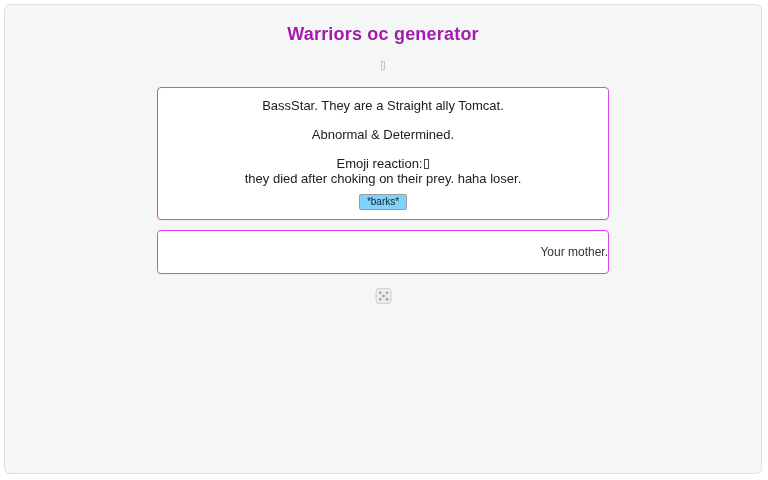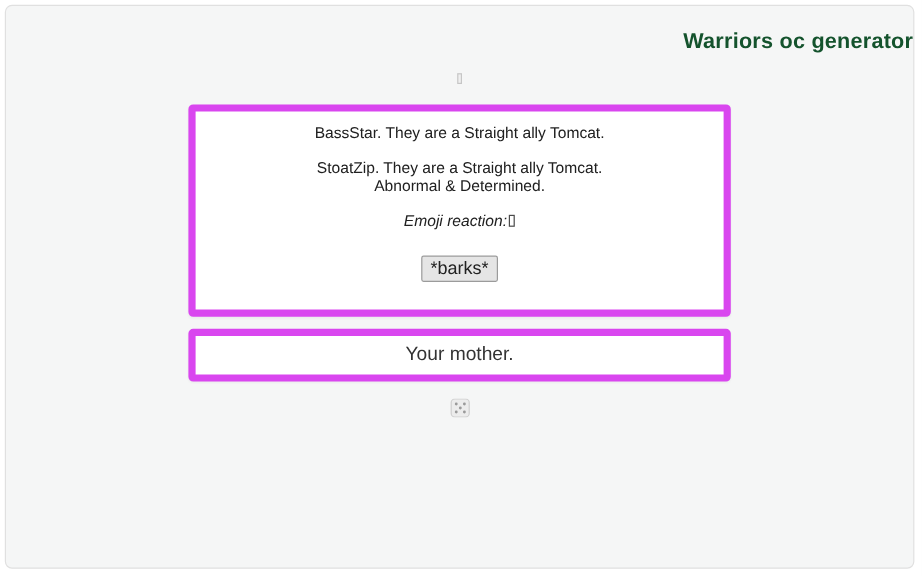--- a/index.html
+++ b/index.html
@@ -10,24 +10,24 @@
     position: absolute;
     top: 4px; left: 4px; right: 6px; bottom: 6px;
     background: #f5f6f6;
     border: 1px solid #e0e0e0;
     border-radius: 6px;
     overflow: hidden;
   }
 
   .page-title {
     margin-top: 19px;
-    text-align: right;
+    text-align: center;
     font-size: 18px;
     font-weight: bold;
-    color: #14532d;
+    color: #a21caf;
     letter-spacing: 0.2px;
   }
 
   .mini-glyph-row {
     margin-top: 15px;
     height: 10px;
     display: flex;
     justify-content: center;
     align-items: center;
   }
@@ -35,64 +35,64 @@
     display: inline-block;
     width: 4px; height: 9px;
     border: 1px solid #c6c6c6;
     background: #f0f0f0;
   }
 
   .card {
     width: 452px;
     margin: 0 auto;
     background: #ffffff;
-    border: 6px solid #d946ef;
+    border: 1px solid #d946ef;
     border-radius: 4px;
     box-shadow: 0 1px 2px rgba(0,0,0,0.04);
   }
 
   .results-card {
     margin-top: 17px;
     padding: 11px 10px 7px 10px;
     text-align: center;
     font-size: 13px;
     line-height: 14.5px;
     color: #202020;
   }
   .pair { margin-bottom: 14.5px; }
-  .pair:last-of-type { margin-bottom: 14px; font-style: italic; }
+  .pair:last-of-type { margin-bottom: 0; }
 
   .tofu {
     display: inline-block;
     width: 5px; height: 10px;
     border: 1px solid #4a4a4a;
     vertical-align: -1px;
     margin-left: 2px;
   }
 
   .barks-button {
     margin-top: 8px;
-    margin-bottom: 16px;
+    margin-bottom: 2px;
     font-family: "Liberation Sans", sans-serif;
-    font-size: 15px;
+    font-size: 10px;
     color: #222222;
-    background: #e5e5e5;
+    background: #7dd3fc;
     border: 1px solid #9b9b9b;
     border-radius: 2px;
     padding: 1px 7px 2px 7px;
     cursor: pointer;
   }
 
   .footer-card {
     margin-top: 10px;
     height: 44px;
     display: flex;
     align-items: center;
-    justify-content: center;
-    font-size: 16px;
+    justify-content: flex-end;
+    font-size: 12px;
     color: #333333;
   }
 
   .dice-row {
     margin-top: 14px;
     display: flex;
     justify-content: center;
   }
   .dice-row svg { display: block; }
 </style>
@@ -107,32 +107,32 @@
     <span class="mini-tofu"></span>
   </div>
 
   <div class="card results-card">
 
     <div class="pair">
       <div>BassStar. They are a Straight ally Tomcat.</div>
     </div>
 
     <div class="pair">
-      <div>StoatZip. They are a Straight ally Tomcat.</div>
       <div>Abnormal &amp; Determined.</div>
     </div>
 
     <div class="pair">
     </div>
 
 
     <div class="pair">
       <div>
         <span>Emoji reaction:</span><span class="tofu"></span>
       </div>
+      <div>they died after choking on their prey. haha loser.</div>
     </div>
 
     <button class="barks-button">*barks*</button>
   </div>
 
   <div class="card footer-card">
     <span>Your mother.</span>
   </div>
 
   <div class="dice-row">

